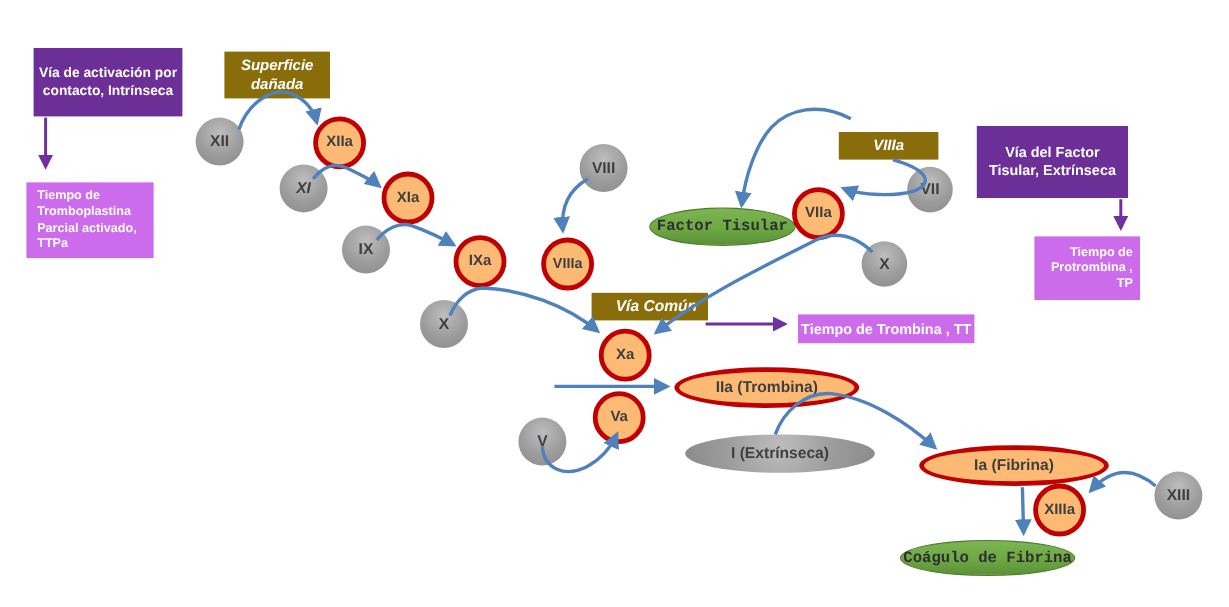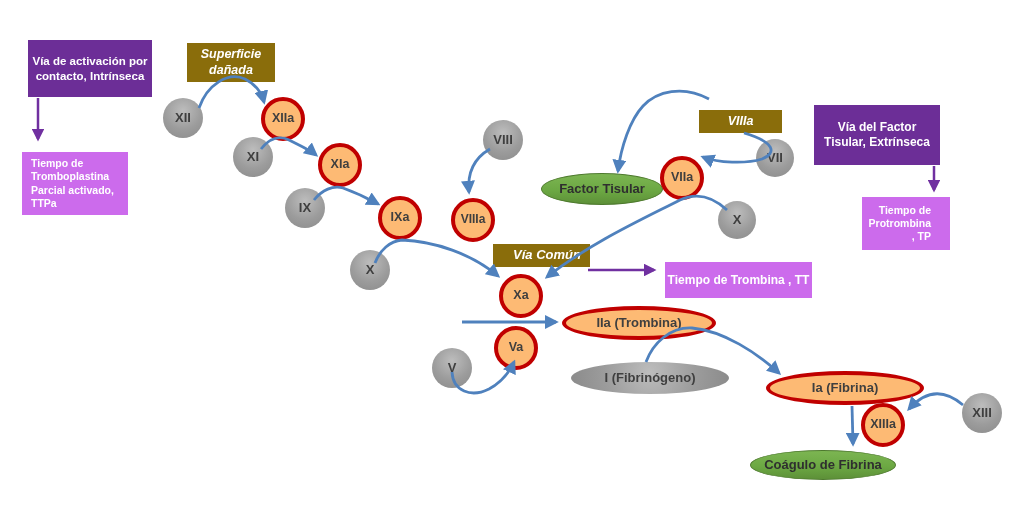--- a/index.html
+++ b/index.html
@@ -16,54 +16,54 @@
   .box.lpurple{background:var(--light-purple);}
   .box.gold{background:var(--gold);font-style:italic;}
   .ellipse,.circle{
     position:absolute;border-radius:50%;box-sizing:border-box;
     display:flex;align-items:center;justify-content:center;
     font-weight:bold;color:var(--node-text);text-align:center;line-height:1.1;
   }
   .graybg{background:radial-gradient(circle at 50% 32%, #bdbdbd 0%, var(--gray-node) 55%, #8a8a8a 100%);}
   .redring{background:#fdba74;border:4px solid var(--red);}
   .greenbg{background:linear-gradient(180deg,#7cb552 0%, var(--green) 55%, #5d9038 100%);
-           border:1px solid var(--green-dark);color:#2f2f2f;}
+           border:1px solid var(--green-dark);color:#2f2f2f;font-family:Liberation Mono, monospace;}
   svg.arrows{position:absolute;left:0;top:0;pointer-events:none;}
   .ta-left{justify-content:flex-start;text-align:left;padding-left:9px;padding-right:0;}
-  .ta-right{justify-content:flex-end;text-align:right;padding-right:19px;padding-left:4px;}
+  .ta-right{justify-content:flex-end;text-align:right;padding-right:6px;padding-left:4px;}
 </style>
 </head>
 <body>
 
 <div id="stage">
 
   <div class="box dpurple" style="left:28px;top:40px;width:124px;height:57px;font-size:11.5px;padding:2px 4px;">Vía de activación por contacto, Intrínseca</div>
   <div class="box lpurple ta-left" style="left:22px;top:152px;width:106px;height:63px;font-size:10.5px;">Tiempo de Tromboplastina Parcial activado, TTPa</div>
   <div class="box dpurple" style="left:814px;top:105px;width:126px;height:60px;font-size:12px;padding:0 6px;">Vía del Factor Tisular, Extrínseca</div>
   <div class="box lpurple ta-right" style="left:862px;top:197px;width:88px;height:53px;font-size:10.5px;">Tiempo de Protrombina , TP</div>
-  <div class="box lpurple" style="left:665px;top:262px;width:147px;height:36px;font-size:12px;">Tiempo de Trombina , TT</div>
+  <div class="box lpurple" style="left:665px;top:262px;width:147px;height:24px;font-size:12px;">Tiempo de Trombina , TT</div>
 
   <div class="box gold" style="left:187px;top:43px;width:88px;height:39px;font-size:12.5px;">Superficie dañada</div>
   <div class="box gold" style="left:699px;top:110px;width:83px;height:23px;font-size:12.5px;">VIIIa</div>
   <div class="box gold" style="left:493px;top:244px;width:97px;height:23px;font-size:13px;padding-left:11px;">Vía Común</div>
 
   <div class="ellipse greenbg" style="left:541px;top:173px;width:122px;height:32px;font-size:13px;">Factor Tisular</div>
   <div class="ellipse greenbg" style="left:750px;top:450px;width:146px;height:30px;font-size:13px;">Coágulo de Fibrina</div>
 
   <div class="circle graybg" style="left:163px;top:98px;width:40px;height:40px;font-size:13px;">XII</div>
-  <div class="circle graybg" style="left:233px;top:137px;width:40px;height:40px;font-size:13px;">XI</div>
+  <div class="circle graybg" style="left:233px;top:137px;width:40px;height:40px;font-size:13px;font-style:italic;">XI</div>
   <div class="circle graybg" style="left:285px;top:188px;width:40px;height:40px;font-size:13px;">IX</div>
   <div class="circle graybg" style="left:350px;top:250px;width:40px;height:40px;font-size:13px;">X</div>
   <div class="circle graybg" style="left:483px;top:120px;width:40px;height:40px;font-size:13px;">VIII</div>
   <div class="circle graybg" style="left:756px;top:139px;width:38px;height:38px;font-size:13px;">VII</div>
   <div class="circle graybg" style="left:718px;top:201px;width:38px;height:38px;font-size:13px;">X</div>
   <div class="circle graybg" style="left:432px;top:348px;width:40px;height:40px;font-size:13px;">V</div>
   <div class="circle graybg" style="left:962px;top:393px;width:40px;height:40px;font-size:13px;">XIII</div>
 
-  <div class="ellipse graybg" style="left:571px;top:362px;width:158px;height:32px;font-size:13px;">I (Fibrinógeno)</div>
+  <div class="ellipse graybg" style="left:571px;top:362px;width:158px;height:32px;font-size:13px;">I (Extrínseca)</div>
 
   <div class="circle redring" style="left:261px;top:97px;width:44px;height:44px;font-size:12.5px;">XIIa</div>
   <div class="circle redring" style="left:318px;top:143px;width:44px;height:44px;font-size:12.5px;">XIa</div>
   <div class="circle redring" style="left:378px;top:196px;width:44px;height:44px;font-size:12.5px;">IXa</div>
   <div class="circle redring" style="left:451px;top:198px;width:44px;height:44px;font-size:12px;">VIIIa</div>
   <div class="circle redring" style="left:499px;top:274px;width:44px;height:44px;font-size:12.5px;">Xa</div>
   <div class="circle redring" style="left:660px;top:156px;width:44px;height:44px;font-size:12.5px;">VIIa</div>
   <div class="circle redring" style="left:494px;top:326px;width:44px;height:44px;font-size:12.5px;">Va</div>
   <div class="circle redring" style="left:861px;top:403px;width:44px;height:44px;font-size:12.5px;">XIIIa</div>
 

